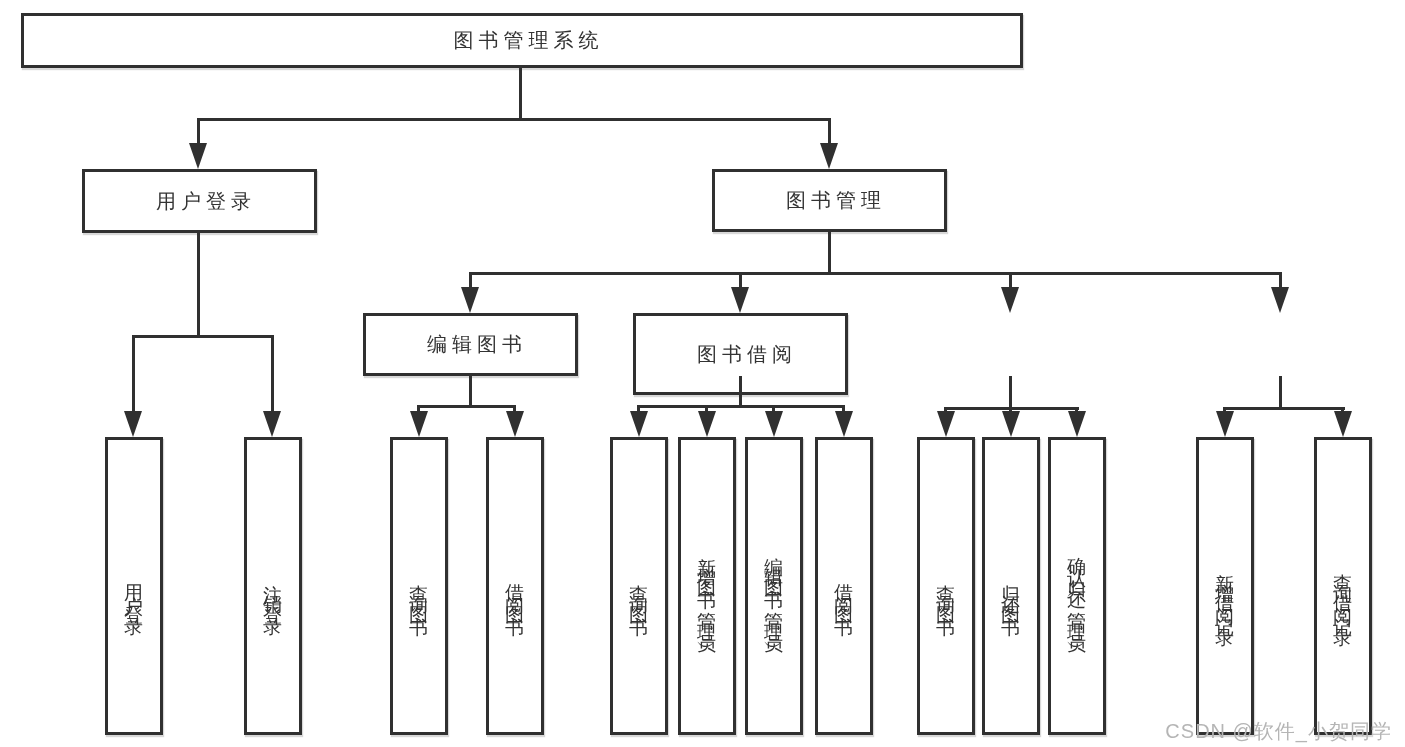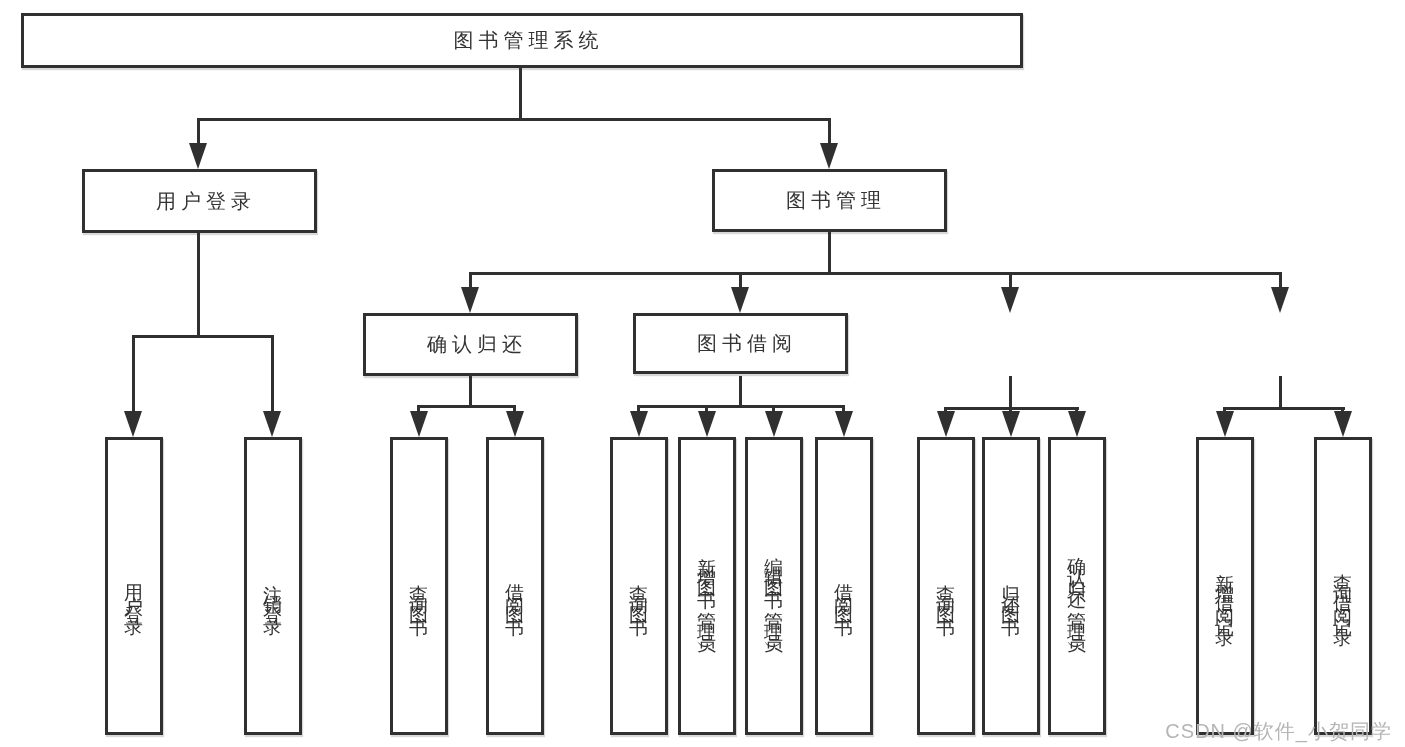--- a/index.html
+++ b/index.html
@@ -63,23 +63,23 @@
 <body>
 
 <div id="canvas">
 
   <div class="box hbox" style="left:21px;top:13px;width:1002px;height:55px;">图书管理系统</div>
 
   <div class="box hbox" style="left:82px;top:169px;width:235px;height:64px;">用户登录</div>
 
   <div class="box hbox" style="left:712px;top:169px;width:235px;height:63px;">图书管理</div>
 
-  <div class="box hbox" style="left:363px;top:313px;width:215px;height:63px;">确认归还</div>
+  <div class="box hbox" style="left:363px;top:313px;width:215px;height:63px;">编辑图书</div>
 
-  <div class="box hbox" style="left:633px;top:313px;width:215px;height:61px;">图书借阅</div>
+  <div class="box hbox" style="left:633px;top:313px;width:215px;height:82px;">图书借阅</div>
 
 
 
   <div class="box vbox" style="left:105px;top:437px;width:58px;height:298px;">用户登录</div>
 
   <div class="box vbox" style="left:244px;top:437px;width:58px;height:298px;">注销登录</div>
 
   <div class="box vbox" style="left:390px;top:437px;width:58px;height:298px;">查询图书</div>
 
   <div class="box vbox" style="left:486px;top:437px;width:58px;height:298px;">借阅图书</div>

